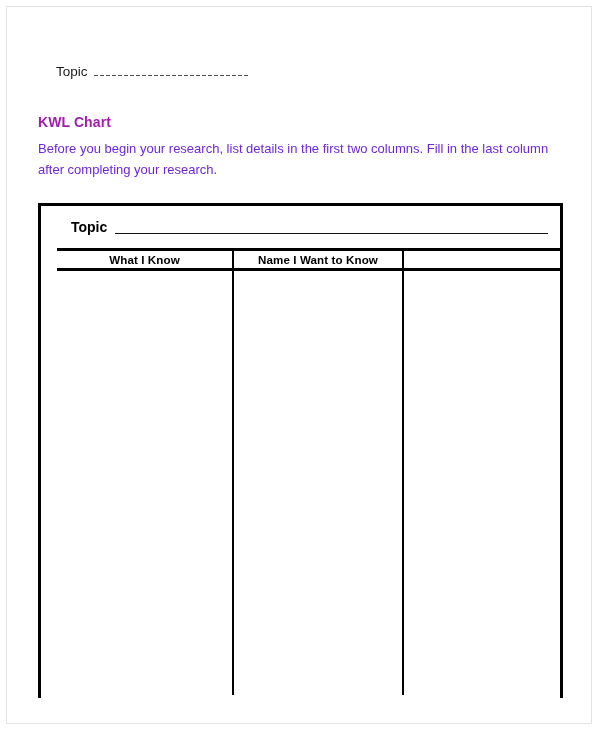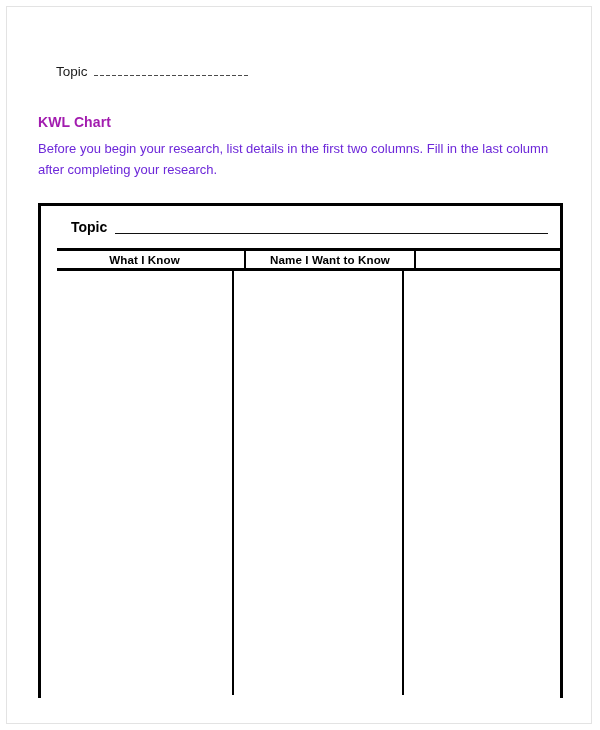--- a/index.html
+++ b/index.html
@@ -123,21 +123,20 @@
     margin-right: 12px;
     border-bottom: 1.6px solid #111111;
   }
 
   
   .header-row {
     display: flex;
     height: 20px;
     border-bottom: 3px solid #000000;
     box-sizing: border-box;
-    gap: 12px;
   }
   .header-cell {
     display: flex;
     align-items: center;
     justify-content: center;
     font-size: 11.6px;
     font-weight: bold;
     color: #000000;
     box-sizing: border-box;
     letter-spacing: 0.1px;

